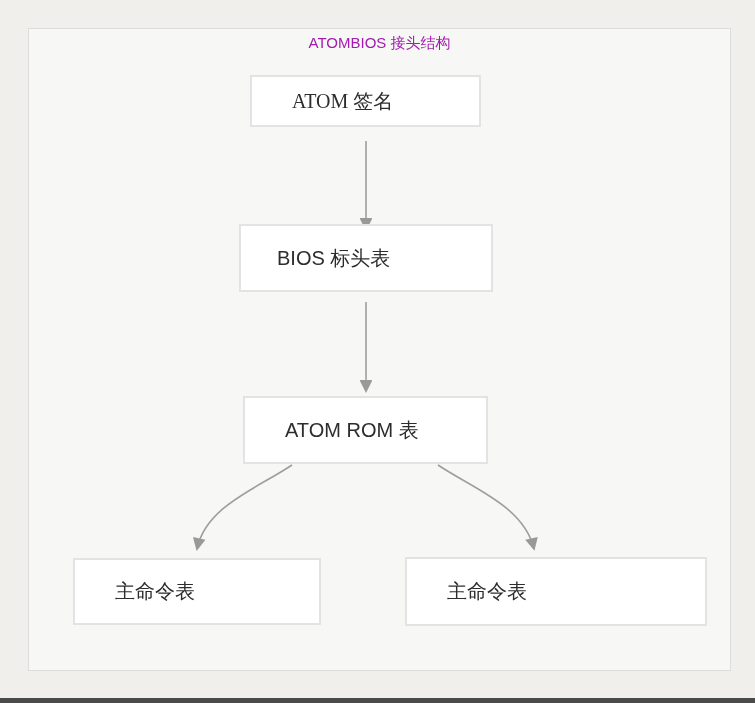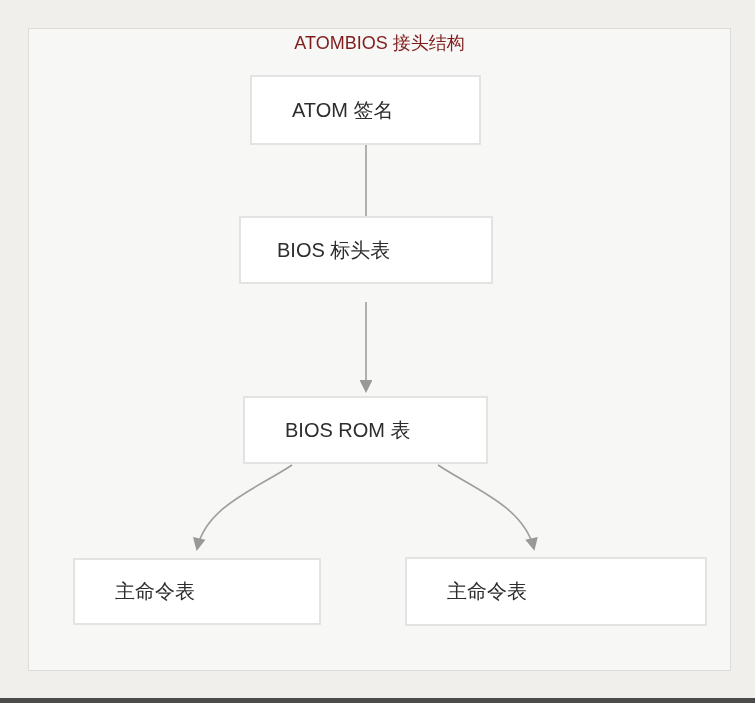--- a/index.html
+++ b/index.html
@@ -23,38 +23,38 @@
     background: #f7f7f5;
     border: 1px solid #dcdcda;
     box-sizing: border-box;
   }
   .diagram-title {
     position: absolute;
     left: 28px;
     top: 32px;
     width: 703px;
     text-align: center;
-    font-size: 18px;
+    font-size: 15px;
     line-height: 22px;
-    color: #7f1d1d;
+    color: #a21caf;
   }
   .node {
     position: absolute;
     background: #ffffff;
     border: 2px solid #e3e3e3;
     box-sizing: border-box;
     display: flex;
     align-items: center;
     padding-left: 40px;
     font-size: 20px;
     color: #2d2d2d;
     white-space: nowrap;
   }
-  .node-atom-signature      { left: 250px; top: 75px;  width: 231px; height: 70px; }
-  .node-bios-header-table   { left: 239px; top: 216px; width: 254px; height: 68px; padding-left: 36px; }
+  .node-atom-signature      { left: 250px; top: 75px;  width: 231px; height: 52px; font-family: Liberation Serif, serif; }
+  .node-bios-header-table   { left: 239px; top: 224px; width: 254px; height: 68px; padding-left: 36px; }
   .node-atom-rom-table      { left: 243px; top: 396px; width: 245px; height: 68px; }
   .node-master-data-table   { left: 73px;  top: 558px; width: 248px; height: 67px; }
   .node-master-command-table{ left: 383px; top: 557px; width: 302px; height: 69px; margin-left: 22px; }
   .edges-layer {
     position: absolute;
     left: 0;
     top: 0;
     width: 755px;
     height: 703px;
     pointer-events: none;
@@ -89,19 +89,19 @@
   <path class="edge" d="M366,141 L366,229" marker-end="url(#arrowhead)"></path>
   <path class="edge" d="M366,302 L366,391" marker-end="url(#arrowhead)"></path>
   <path class="edge" d="M292,465 C258,488 206,506 197,549" marker-end="url(#arrowhead)"></path>
   <path class="edge" d="M438,465 C472,488 524,506 534,549" marker-end="url(#arrowhead)"></path>
 </svg>
 
 <div class="node node-atom-signature">ATOM 签名</div>
 
 <div class="node node-bios-header-table">BIOS 标头表</div>
 
-<div class="node node-atom-rom-table">BIOS ROM 表</div>
+<div class="node node-atom-rom-table">ATOM ROM 表</div>
 
 <div class="node node-master-data-table">主命令表</div>
 
 <div class="node node-master-command-table">主命令表</div>
 
 <div class="bottom-bar"></div>
 
 </body></html>

